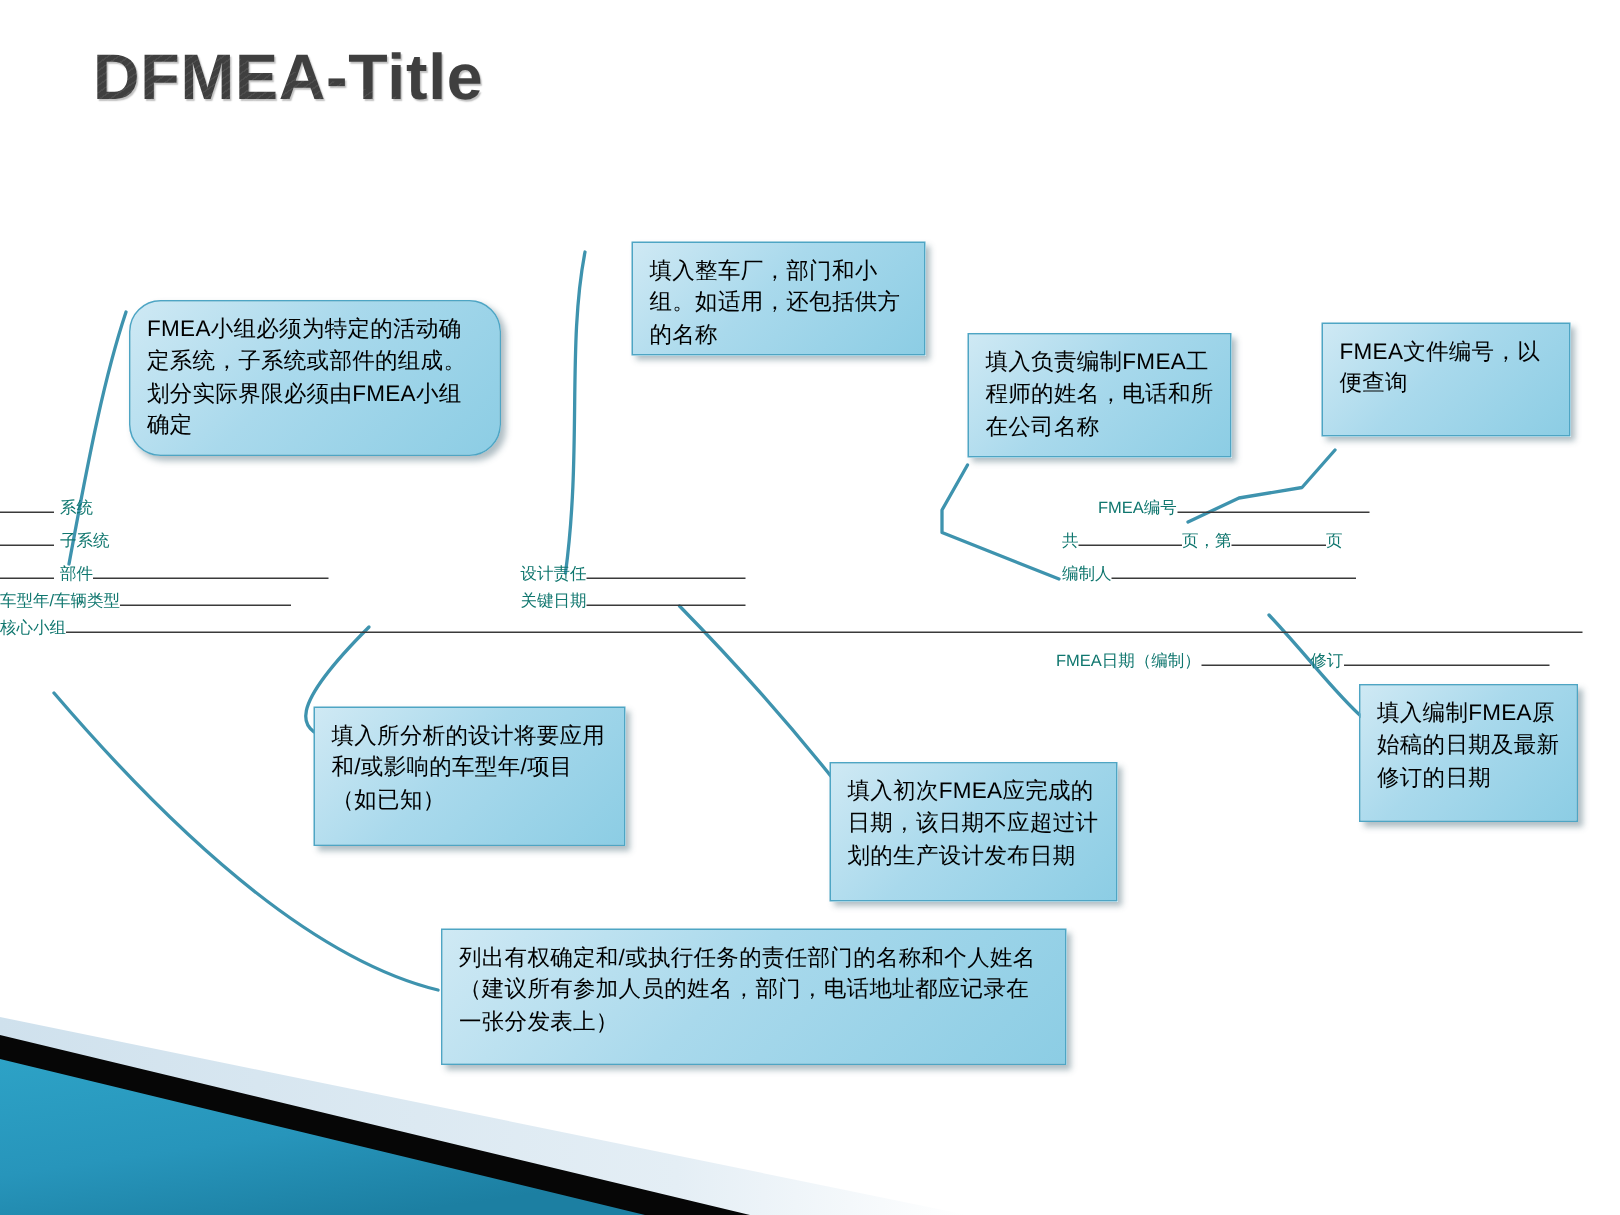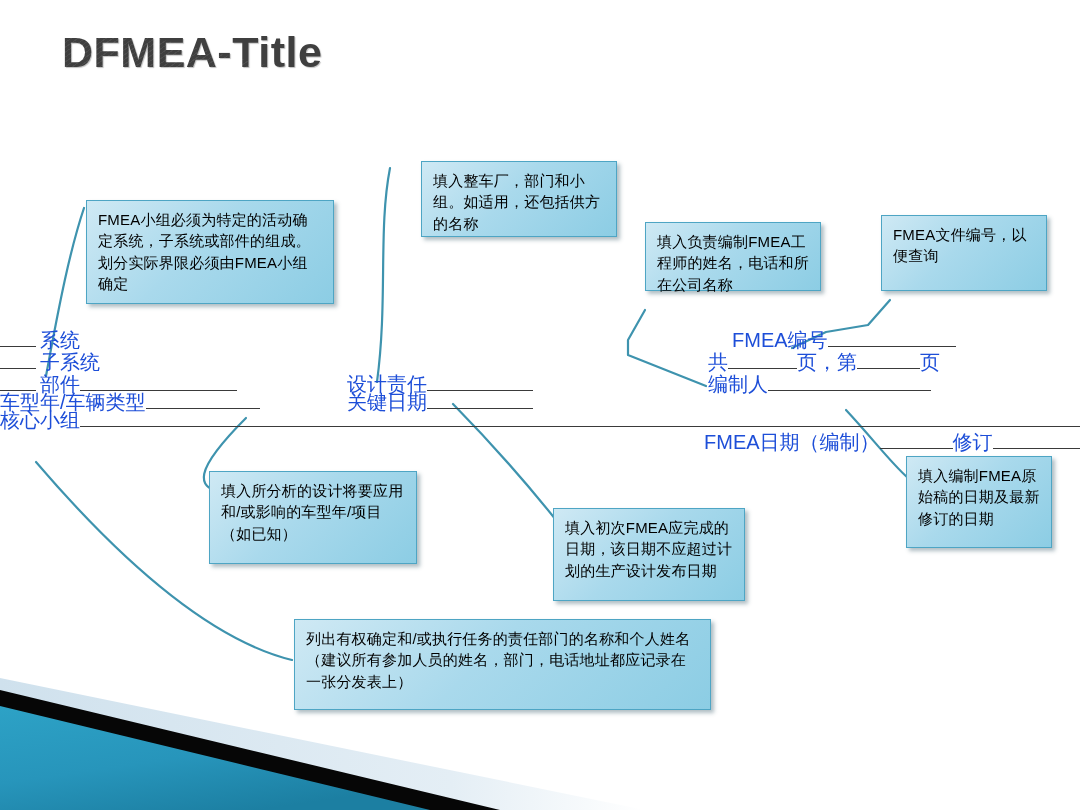--- a/index.html
+++ b/index.html
@@ -56,22 +56,22 @@
     color: #000000;
     font-size: 15px;
     line-height: 1.42;
     padding: 8px 11px 8px 11px;
     letter-spacing: 0.2px;
   }
 
   
   .form-row {
     position: absolute;
-    font-size: 20px;
-    color: #1d4ed8;
+    font-size: 11px;
+    color: #0f766e;
     white-space: nowrap;
     line-height: 1;
     text-decoration: underline;
   }
   .form-row .lbl { display: inline-block; }
   .rule {
     display: inline-block;
     border-bottom: 1px solid #3a3a3a;
     height: 11px;
     vertical-align: baseline;
@@ -166,25 +166,25 @@
   </div>
 
   <div class="form-row" style="left:708px; top:374px;text-align:right;">
     <span class="lbl">编制人</span><span class="rule" style="width:163px;"></span>
   </div>
 
   <div class="form-row" style="left:704px; top:392px;margin-top:40px;">
     <span class="lbl">FMEA日期（编制）</span><span class="rule" style="width:73px;"></span><span class="lbl">修订</span><span class="rule" style="width:137px;"></span>
   </div>
 
-  <div class="callout" style="left:86px;  top:200px; width:248px; height:104px;">FMEA小组必须为特定的活动确定系统，子系统或部件的组成。划分实际界限必须由FMEA小组确定</div>
+  <div class="callout" style="left:86px;  top:200px; width:248px; height:104px;border-radius:21px;">FMEA小组必须为特定的活动确定系统，子系统或部件的组成。划分实际界限必须由FMEA小组确定</div>
 
   <div class="callout" style="left:397px; top:161px; width:196px; height:76px;margin-left:24px;">填入整车厂，部门和小组。如适用，还包括供方的名称</div>
 
-  <div class="callout" style="left:645px; top:222px; width:176px; height:69px;">填入负责编制FMEA工程师的姓名，电话和所在公司名称</div>
+  <div class="callout" style="left:645px; top:222px; width:176px; height:83px;">填入负责编制FMEA工程师的姓名，电话和所在公司名称</div>
 
   <div class="callout" style="left:881px; top:215px; width:166px; height:76px;">FMEA文件编号，以便查询</div>
 
   <div class="callout" style="left:209px; top:471px; width:208px; height:93px;">填入所分析的设计将要应用和/或影响的车型年/项目（如已知）</div>
 
   <div class="callout" style="left:553px; top:508px; width:192px; height:93px;">填入初次FMEA应完成的日期，该日期不应超过计划的生产设计发布日期</div>
 
   <div class="callout" style="left:906px; top:456px; width:146px; height:92px;">填入编制FMEA原始稿的日期及最新修订的日期</div>
 
   <div class="callout" style="left:294px; top:619px; width:417px; height:91px;">列出有权确定和/或执行任务的责任部门的名称和个人姓名（建议所有参加人员的姓名，部门，电话地址都应记录在一张分发表上）</div>

